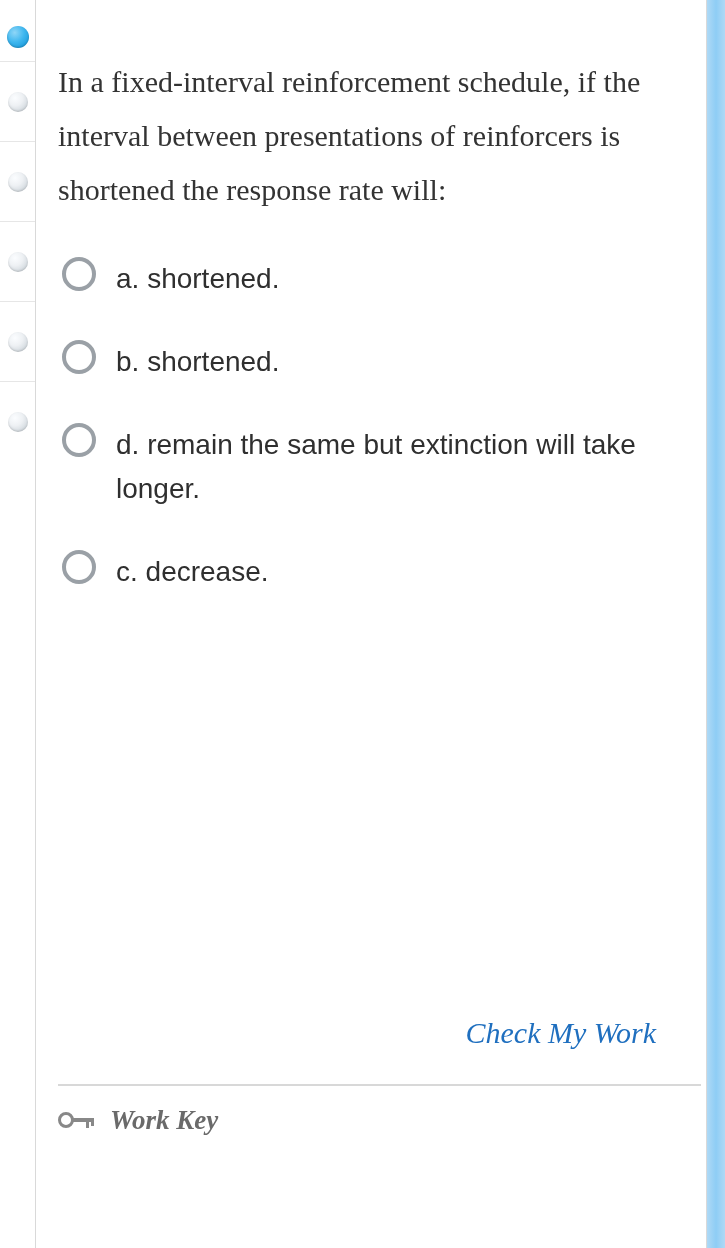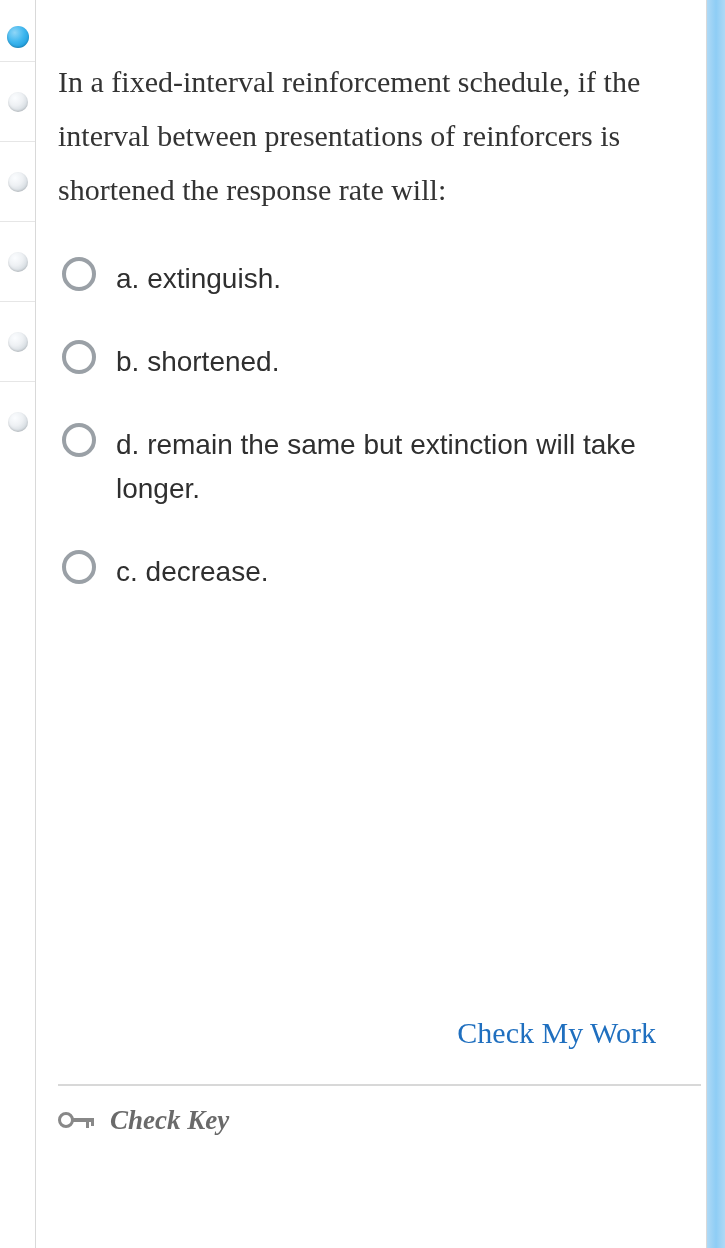--- a/index.html
+++ b/index.html
@@ -88,20 +88,21 @@
   }
 
   .check-link {
     position: absolute;
     right: 50px;
     bottom: 198px;
     font-family: Georgia, "Times New Roman", serif;
     font-size: 30px;
     color: #1f6fbf;
     cursor: pointer;
+    font-style: italic;
   }
 
   .footer-sep {
     position: absolute;
     left: 22px;
     right: 5px;
     bottom: 162px;
     height: 2px;
     background: #d8d8d8;
   }
@@ -173,21 +174,21 @@
       <div class="nav-dot"></div>
     </div>
   </div>
 
   <div class="main">
     <div class="question-stem">In a fixed-interval reinforcement schedule, if the interval between presentations of reinforcers is shortened the response rate will:</div>
 
     <div class="options">
       <label class="option">
         <span class="radio-circle"></span>
-        <span class="opt-text">a. extinguish.</span>
+        <span class="opt-text">a. shortened.</span>
       </label>
       <label class="option">
         <span class="radio-circle"></span>
         <span class="opt-text">b. shortened.</span>
       </label>
       <label class="option">
         <span class="radio-circle"></span>
         <span class="opt-text">d. remain the same but extinction will take longer.</span>
       </label>
       <label class="option">
@@ -200,18 +201,18 @@
 
     <div class="footer-sep"></div>
 
     <div class="icon-key-row">
       <span class="key-icon">
         <span class="ring"></span>
         <span class="shaft"></span>
         <span class="tooth1"></span>
         <span class="tooth2"></span>
       </span>
-      <span class="icon-key-label">Check Key</span>
+      <span class="icon-key-label">Work Key</span>
     </div>
   </div>
 
   <div class="right-strip"></div>
 </div>
 
 </body></html>

